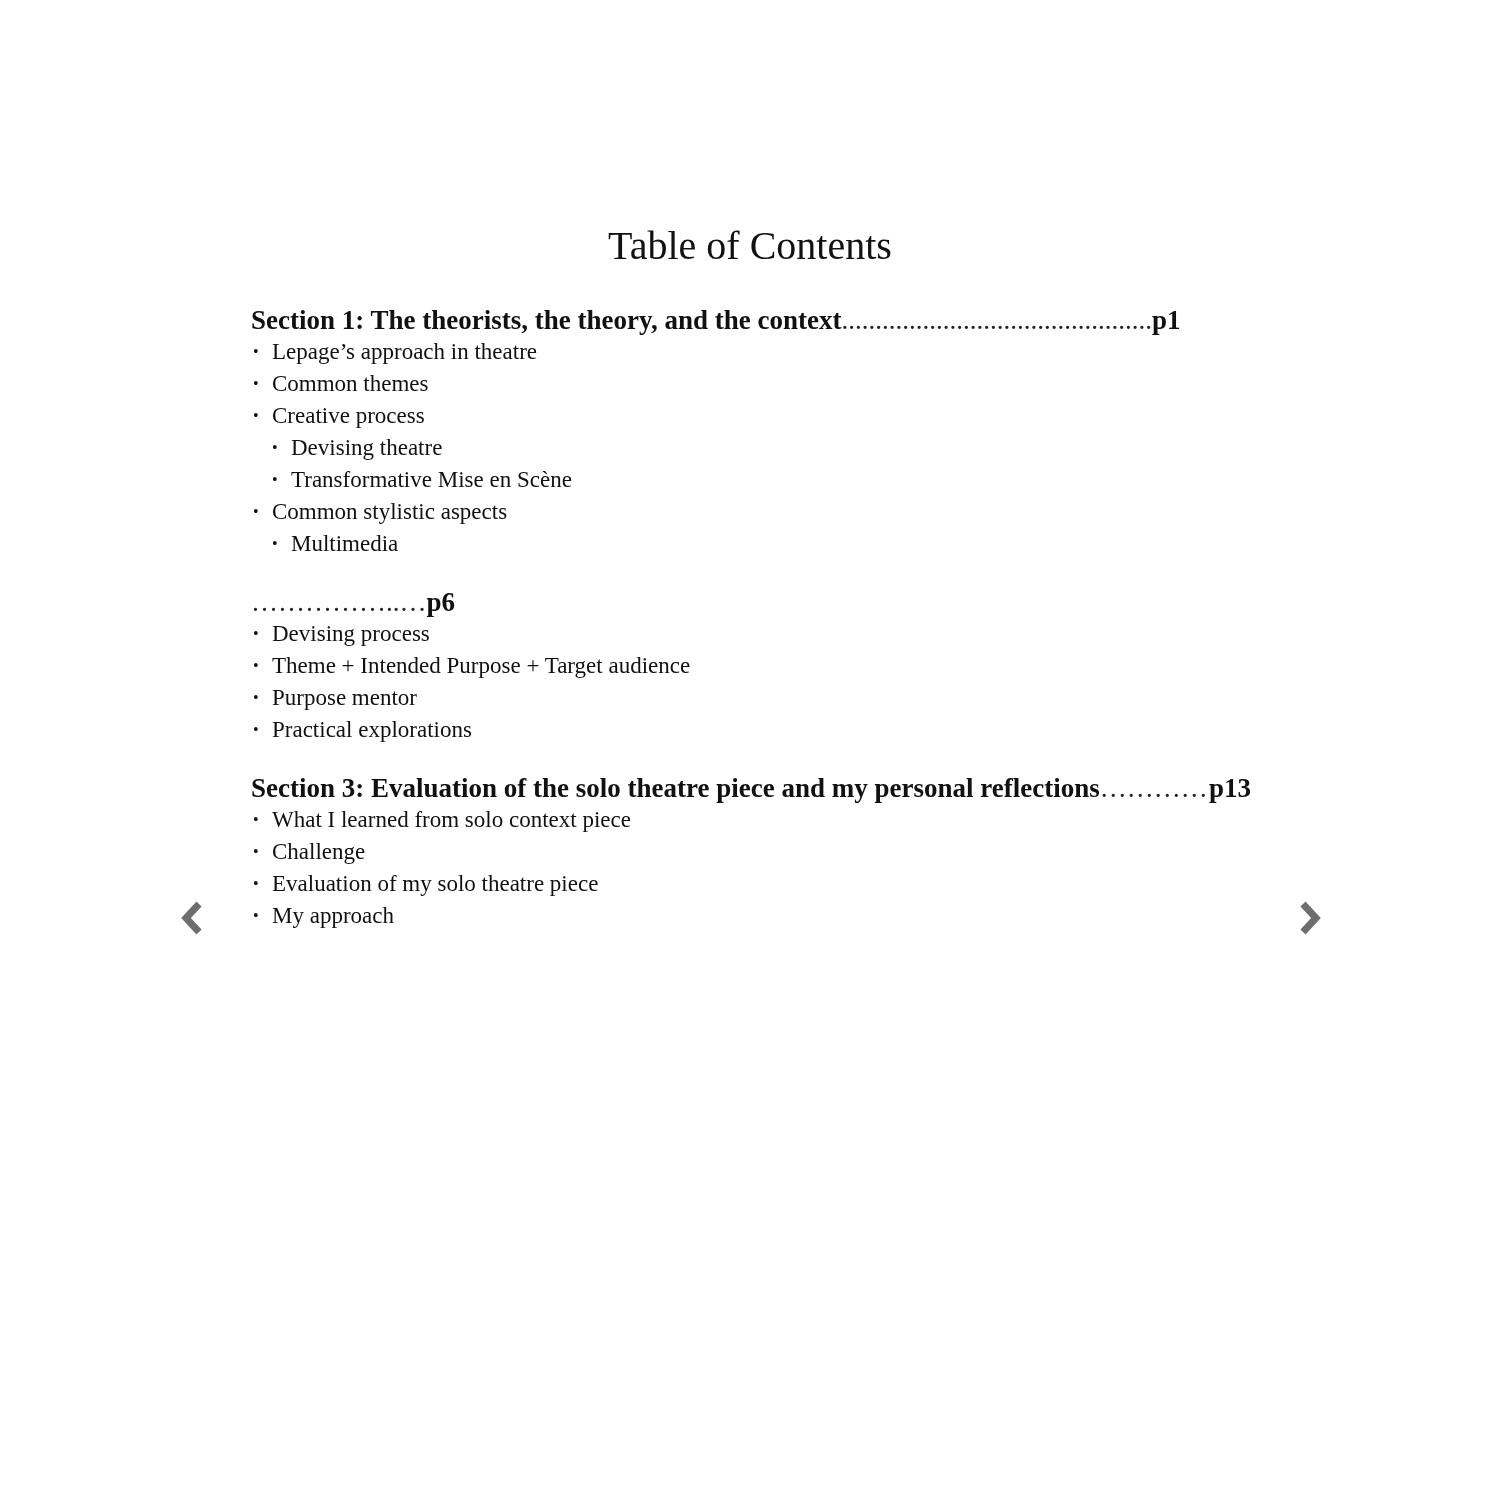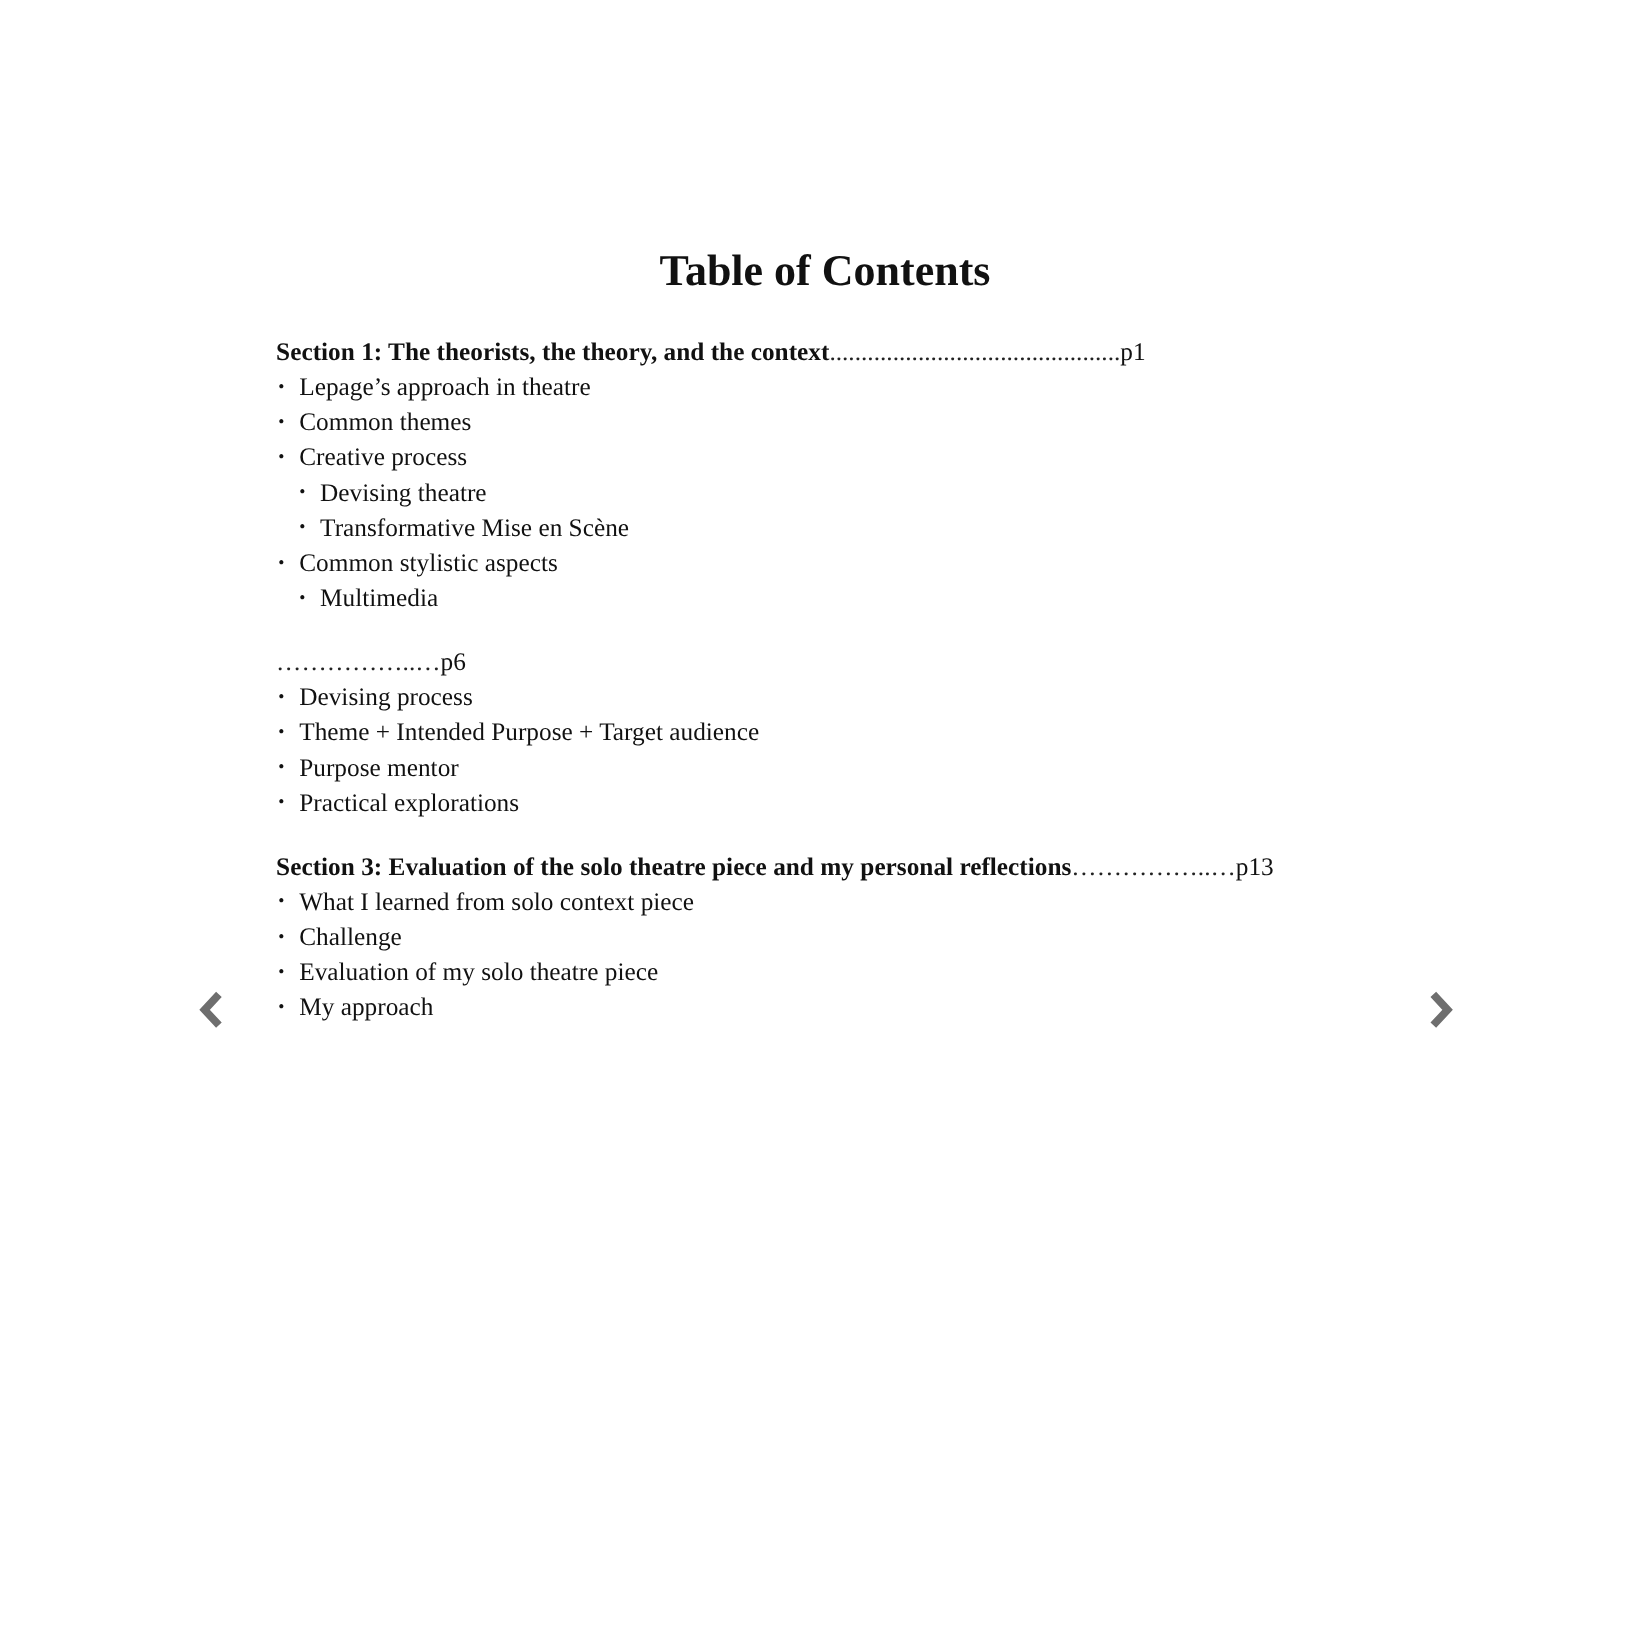--- a/index.html
+++ b/index.html
@@ -19,52 +19,52 @@
       position: absolute;
       left: 0; top: 0;
       width: 1500px; height: 1500px;
     }
     .title {
       position: absolute;
       left: 0;
       width: 1500px;
       top: 222px;
       text-align: center;
-      font-weight: bold;
+      font-weight: normal;
       font-size: 40px;
       line-height: 48px;
       margin: 0;
     }
     .toc {
       position: absolute;
       left: 251px;
       top: 304px;
       width: 1000px;
     }
     .section {
       margin: 0 0 26px 0;
     }
     .section-heading {
       display: flex;
       align-items: baseline;
-      font-size: 23px;
+      font-size: 27px;
       line-height: 32px;
       white-space: nowrap;
     }
     .section-heading .sec-title {
       font-weight: bold;
     }
     .section-heading .leader {
       letter-spacing: 0px;
       overflow: hidden;
       white-space: nowrap;
       color: #222;
     }
     .section-heading .page-num {
-      font-weight: normal;
+      font-weight: bold;
     }
     ul.items {
       list-style: none;
       margin: 0;
       padding: 0;
     }
     ul.items li {
       font-size: 23px;
       line-height: 32px;
       position: relative;

